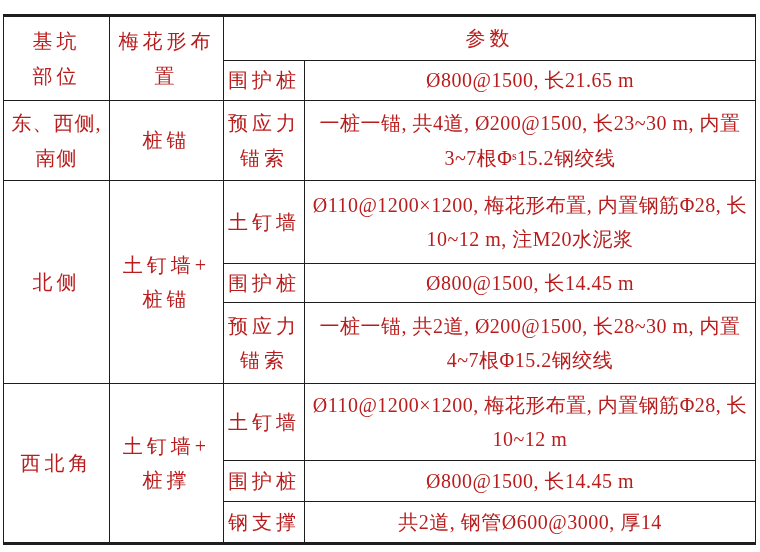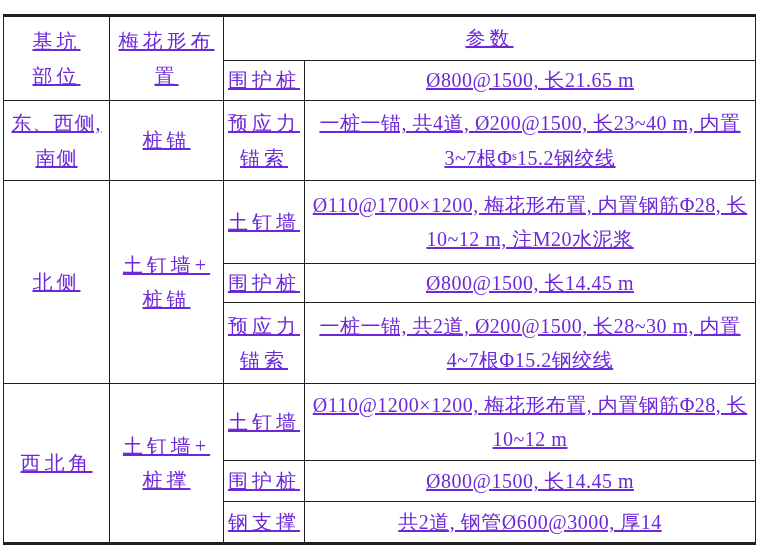--- a/index.html
+++ b/index.html
@@ -14,25 +14,24 @@
   .table-outer {
     position: absolute;
     left: 3px;
     top: 14px;
     width: 752px;
   }
   table.support-table {
     width: 100%;
     border-collapse: collapse;
     table-layout: fixed;
-    color: #6d28d9;
+    color: #b91c1c;
     border: 1.5px solid #1e1e1e;
     border-top-width: 3px;
     border-bottom-width: 3.5px;
-    text-decoration: underline;
   }
   table.support-table td,
   table.support-table th {
     border: 1.5px solid #1e1e1e;
     font-weight: normal;
     font-size: 20px;
     line-height: 1.72;
     text-align: center;
     vertical-align: middle;
     padding: 2px 4px;
@@ -84,29 +83,29 @@
       <td class="lab">围护桩</td>
       <td class="val">Ø800@1500, 长21.65 m</td>
     </tr>
 
     <tr class="r3">
       <td class="lab-tight">东、西侧,
 南侧</td>
       <td class="lab">桩锚</td>
       <td class="lab">预应力
 锚索</td>
-      <td class="val">一桩一锚, 共4道, Ø200@1500, 长23~40 m, 内置3~7根Φˢ15.2钢绞线</td>
+      <td class="val">一桩一锚, 共4道, Ø200@1500, 长23~30 m, 内置3~7根Φˢ15.2钢绞线</td>
     </tr>
 
     <tr class="r4">
       <td rowspan="3" class="lab">北侧</td>
       <td rowspan="3" class="lab">土钉墙+
 桩锚</td>
       <td class="lab">土钉墙</td>
-      <td class="val">Ø110@1700×1200, 梅花形布置, 内置钢筋Φ28, 长10~12 m, 注M20水泥浆</td>
+      <td class="val">Ø110@1200×1200, 梅花形布置, 内置钢筋Φ28, 长10~12 m, 注M20水泥浆</td>
     </tr>
     <tr class="r5">
       <td class="lab">围护桩</td>
       <td class="val">Ø800@1500, 长14.45 m</td>
     </tr>
     <tr class="r6">
       <td class="lab">预应力
 锚索</td>
       <td class="val">一桩一锚, 共2道, Ø200@1500, 长28~30 m, 内置4~7根Φ15.2钢绞线</td>
     </tr>

